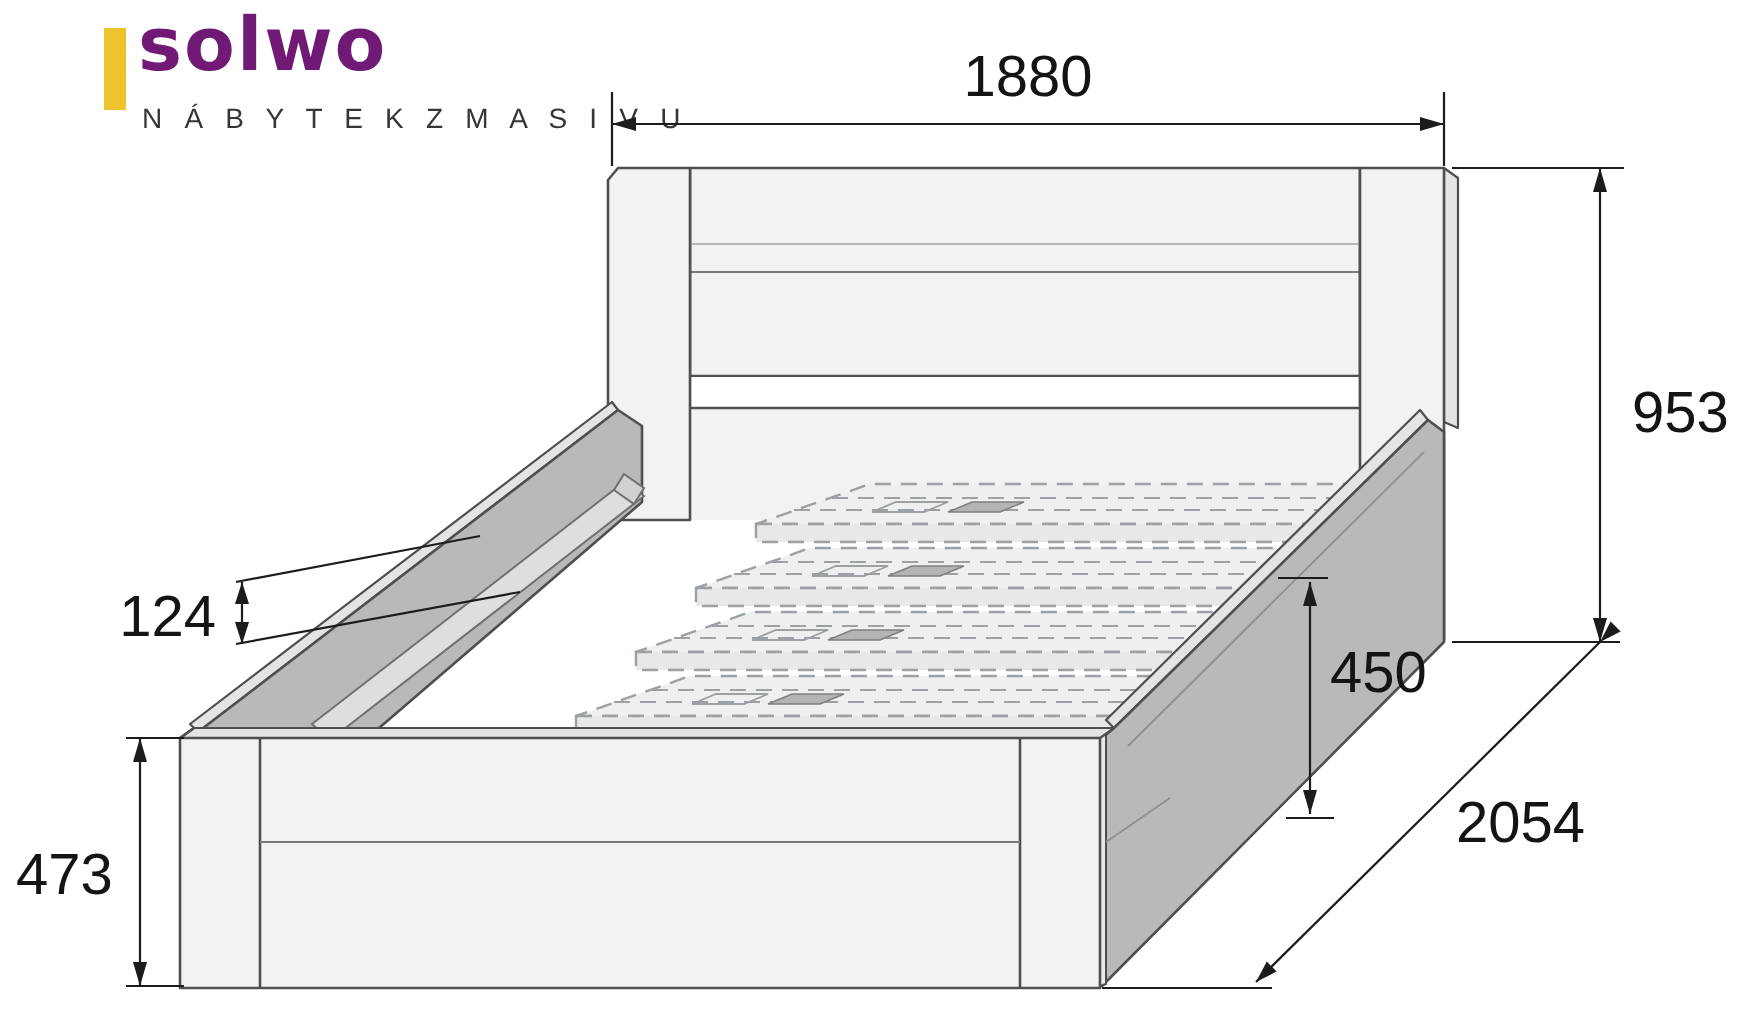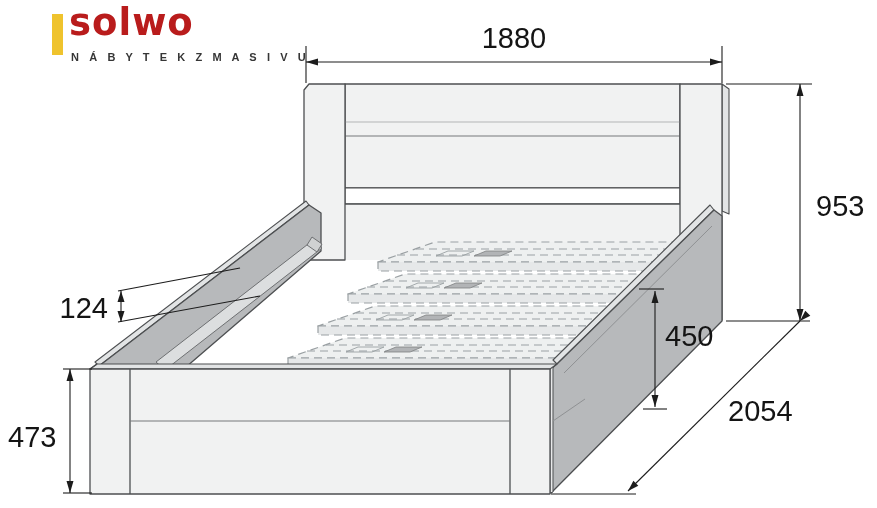--- a/index.html
+++ b/index.html
@@ -2,22 +2,22 @@
 <html><head>
 <meta charset="utf-8">
 <style>
   html,body{margin:0;padding:0;background:#ffffff;}
   .stage{position:relative;width:877px;height:508px;background:#ffffff;overflow:hidden;
          font-family:"Liberation Sans",sans-serif;}
   
   .logo{position:absolute;left:48px;top:10px;width:220px;height:55px;}
   .logo-bar{position:absolute;left:4px;top:4px;width:11px;height:41px;}
   .logo-word{position:absolute;left:21px;top:-9px;font-family:"DejaVu Sans",sans-serif;
-             font-weight:700;font-size:37px;letter-spacing:1px;color:#b91c1c;}
-  .logo-tag{position:absolute;left:23px;top:41px;font-size:11px;font-weight:700;
+             font-weight:700;font-size:37px;letter-spacing:1px;color:#701a75;}
+  .logo-tag{position:absolute;left:23px;top:41px;font-size:14px;font-weight:400;
             letter-spacing:3.6px;color:#363636;white-space:nowrap;}
   
   svg{position:absolute;left:0;top:0;}
   .edge{stroke:#4d4f51;stroke-width:1.3;fill:none;stroke-linejoin:round;}
   .face-light{fill:#f1f2f2;stroke:#4d4f51;stroke-width:1.3;stroke-linejoin:round;}
   .face-sliver{fill:#e2e4e5;stroke:#4d4f51;stroke-width:1.1;stroke-linejoin:round;}
   .face-gray{fill:#b7b9bb;stroke:#4d4f51;stroke-width:1.3;stroke-linejoin:round;}
   .face-white{fill:#ffffff;stroke:#4d4f51;stroke-width:1.1;stroke-linejoin:round;}
   .panel-line-faint{stroke:#b3b5b6;stroke-width:1;fill:none;}
   .panel-line{stroke:#77797b;stroke-width:1.1;fill:none;}

